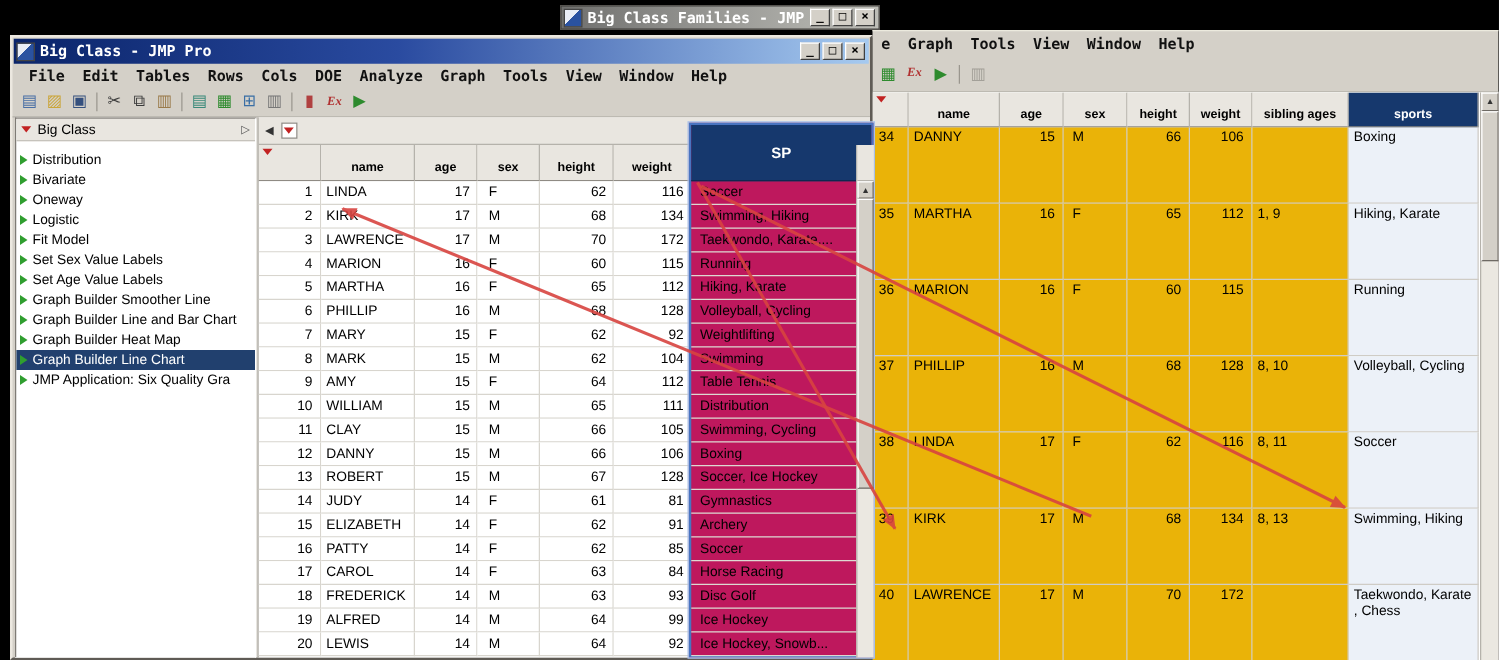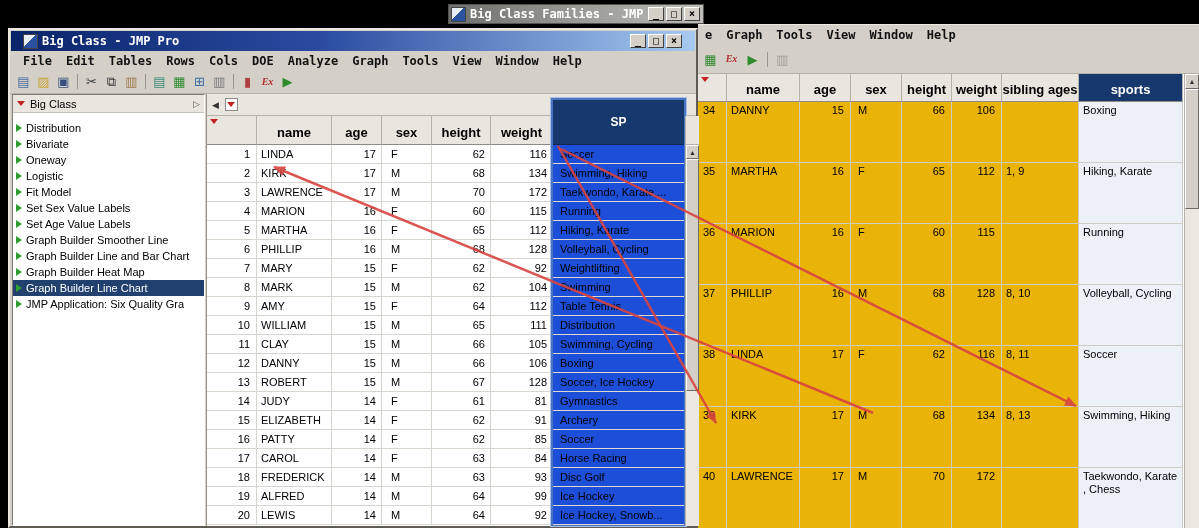--- a/index.html
+++ b/index.html
@@ -31,21 +31,21 @@
            box-sizing:border-box;border-top:1px solid #eceade;}
   .rw-menubar{height:20px;padding-left:0;}
   .rw-toolbar{height:29px;display:flex;align-items:center;gap:2px;padding-left:3px;
               border-bottom:1px solid #b5b2ab;box-sizing:border-box;}
   .rw-tablewrap{position:absolute;left:0;top:49px;right:0;bottom:0;background:#fff;}
   .rw-grid{position:absolute;left:0;top:0;right:15px;bottom:0;overflow:hidden;background:#fff;}
   .rw-headrow,.rw-row{display:grid;grid-template-columns:29px 73px 51px 51px 50px 50px 77px 104px;}
   .rw-headrow{height:28px;}
   .rw-row{height:61px;}
   .hd{background:#e9e6e0;border-right:1px solid #b5b2ab;border-bottom:1px solid #8f8b84;
-      font-weight:bold;font-size:13px;display:flex;align-items:flex-end;justify-content:center;
+      font-weight:bold;font-size:10px;display:flex;align-items:flex-end;justify-content:center;
       padding-bottom:4px;box-sizing:border-box;overflow:hidden;white-space:nowrap;}
   .hd-corner{justify-content:flex-start;align-items:flex-start;padding:3px 0 0 3px;}
   .hd-navy{background:#16386d;color:#fff;}
   .cell{border-right:1px solid #cfccc5;border-bottom:1px solid #cfccc5;font-size:11px;
         padding:2px 4px 0 4px;box-sizing:border-box;overflow:hidden;background:#eab308;white-space:nowrap;}
   .cell.a-right{text-align:right;padding-right:6px;}
   .cell.a-numleft{padding-left:5px;}
   .cell.a-sex2{padding-left:7px;}
   .cell.sports{background:#ecf1f8;white-space:normal;line-height:13px;}
 
@@ -54,21 +54,21 @@
   .sc-btn{height:15px;background:#d4d0c8;border:1px solid;border-color:#fff #6e6a64 #6e6a64 #fff;
           box-sizing:border-box;display:flex;align-items:center;justify-content:center;
           font-size:7px;color:#333;}
   .sc-thumb{background:#d4d0c8;border:1px solid;border-color:#fff #6e6a64 #6e6a64 #fff;box-sizing:border-box;}
   .sc-corner{height:29px;background:#e9e6e0;border-bottom:1px solid #b5b2ab;box-sizing:border-box;}
 
   
   .lw{position:absolute;left:8px;top:28px;width:690px;height:500px;background:#d4d0c8;
       border:2px solid;border-color:#ece8e0 #5f5b55 #5f5b55 #ece8e0;box-sizing:border-box;}
   .lw-titlebar{height:20px;margin:1px;background:linear-gradient(90deg,#0a246a,#2a4ba0 45%,#a6caf0);
-               display:flex;align-items:center;padding:0 12px;}
+               display:flex;align-items:center;padding:0 2px;}
   .lw-menubar{height:18px;padding-left:6px;}
   .lw-toolbar{height:24px;display:flex;align-items:center;gap:1px;padding-left:4px;
               border-bottom:1px solid #b5b2ab;box-sizing:border-box;}
   .lw-main{position:absolute;left:0;top:64px;width:686px;bottom:0;}
   .lw-sidebar{position:absolute;left:2px;top:0;width:193px;bottom:0;background:#fff;
               border:1px solid;border-color:#7f7b75 #fff #fff #7f7b75;box-sizing:border-box;overflow:hidden;}
   .sb-header{height:17px;background:#e9e6e0;border-bottom:1px solid #c6c3bc;display:flex;
              align-items:center;gap:5px;padding:0 4px;font-size:11px;}
   .sb-chev{margin-left:auto;color:#555;font-size:9px;}
   #sbItems{padding-top:7px;}
@@ -89,21 +89,21 @@
           align-items:center;justify-content:center;box-sizing:border-box;}
   .tp-head,.lw-row{display:grid;grid-template-columns:50px 75px 50px 50px 59px 62px;}
   .tp-head{height:29px;}
   .lw-row{height:19px;}
   .lcell{border-right:1px solid #d8d5ce;border-bottom:1px solid #d8d5ce;font-size:11px;
          line-height:18px;padding:0 4px;white-space:nowrap;overflow:hidden;box-sizing:border-box;background:#fff;}
   .lcell.a-num{text-align:right;padding-right:6px;}
   .lcell.a-right{text-align:right;padding-right:5px;}
   .lcell.a-sex{padding-left:9px;}
 
-  .sp-block{position:absolute;left:344px;top:4px;width:135px;bottom:0;background:#1d4ed8;
+  .sp-block{position:absolute;left:344px;top:4px;width:148px;bottom:0;background:#be185d;
             border:2px solid #4a74c0;outline:1px solid #a8c0e8;box-sizing:border-box;z-index:5;}
   .sp-header{height:44px;background:#16386d;color:#fff;font-weight:bold;font-size:12px;
              display:flex;align-items:center;justify-content:center;border-bottom:1px solid #0e2850;box-sizing:content-box;}
   .sp-row{height:19px;line-height:18px;font-size:11px;padding-left:7px;border-bottom:1px solid #ddd9d2;
           white-space:nowrap;overflow:hidden;box-sizing:border-box;}
 
   .lw-scroll{position:absolute;left:478px;top:22px;width:14px;bottom:0;background:#ebe8e1;
              border-left:1px solid #b5b2ab;box-sizing:border-box;z-index:6;}
   .lw-scroll .sc-btn{height:14px;}
   .lw-thumb{height:232px;}

